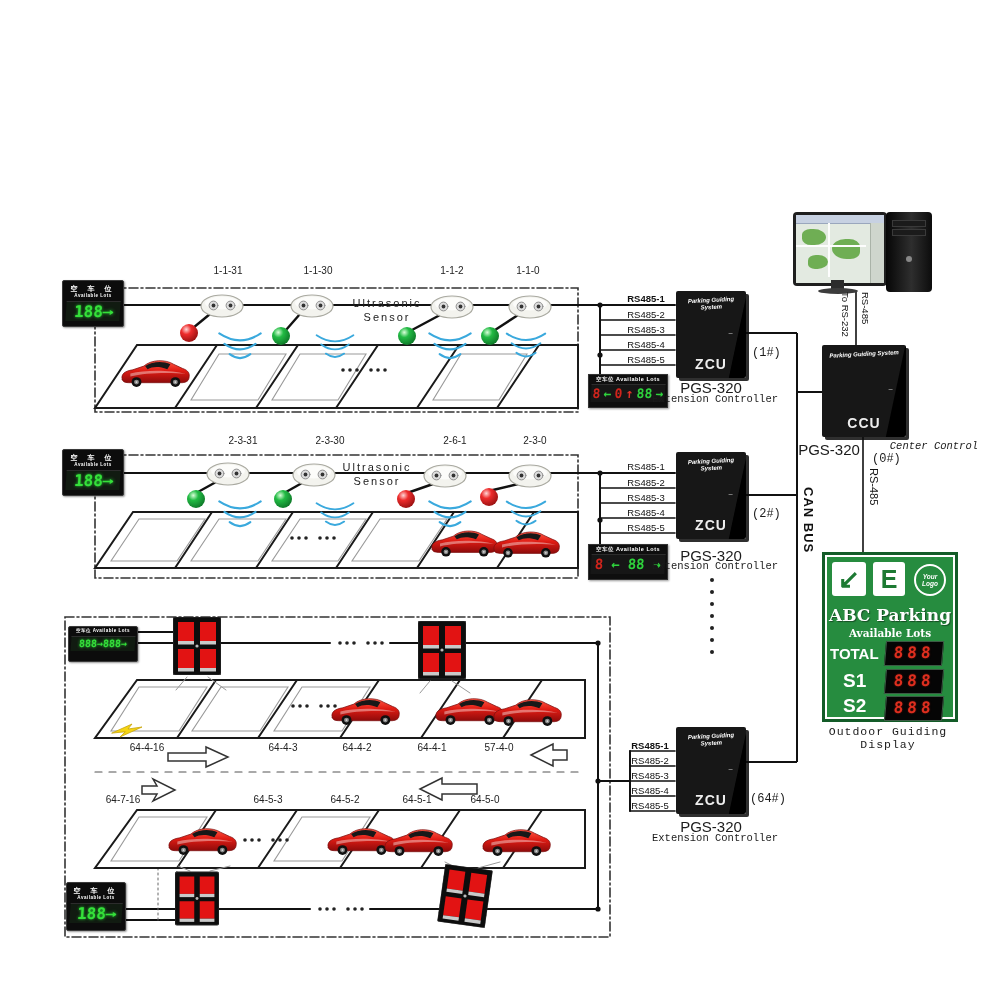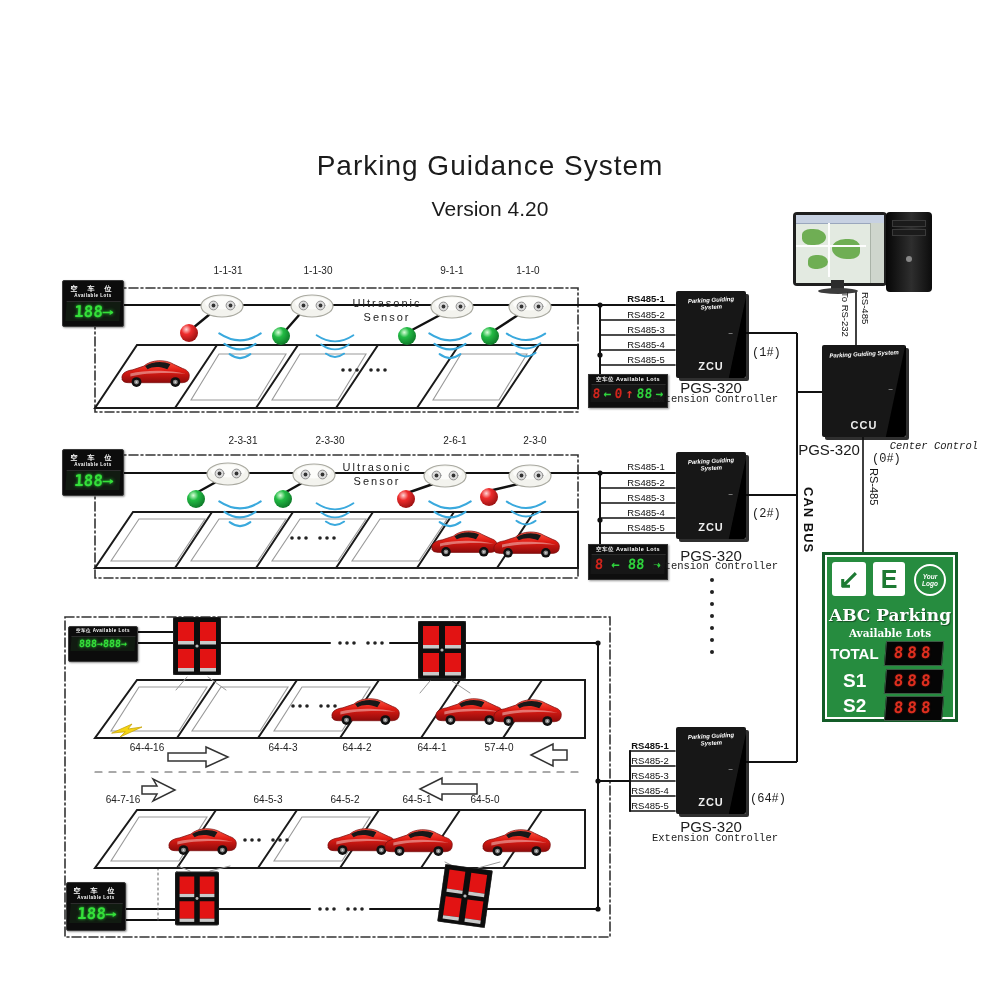--- a/index.html
+++ b/index.html
@@ -28,21 +28,21 @@
   .lane .hdr{color:#fff;font-weight:bold;font-size:5.5px;line-height:9px;letter-spacing:.5px;white-space:nowrap;}
   .lane .row{display:flex;justify-content:space-around;align-items:center;background:#161616;
              margin:0 2px;border-top:1px solid #2c2c2c;font-family:"DejaVu Sans Mono",monospace;
              font-weight:bold;font-size:13px;line-height:17px;transform:skewX(-4deg);}
   
   .ctrl{background:linear-gradient(102deg,#171717 80%,#000 81%);border-radius:2px;color:#fff;
         box-shadow:3px 3px 0 rgba(10,10,10,.85);}
   .ctrl .brand{font-style:italic;font-weight:bold;font-size:6px;line-height:7px;text-align:center;
                padding:6px 3px 0;transform:rotate(-3deg);}
   .ctrl .unit{position:absolute;bottom:6px;left:0;width:100%;text-align:center;font-weight:bold;
-              font-size:11px;letter-spacing:1px;color:#eee;}
+              font-size:14px;letter-spacing:1px;color:#eee;}
   .ctrl .mark{position:absolute;right:13px;top:44%;color:#ccc;font-size:8px;}
   .model{font-size:15px;text-align:center;color:#1b1b1b;}
   .cap{font-family:"Liberation Mono",monospace;font-size:10.5px;text-align:center;color:#1b1b1b;white-space:nowrap;}
   .cid{font-family:"Liberation Mono",monospace;font-size:12px;color:#1b1b1b;}
   .rs{font-size:9.5px;text-align:center;color:#101010;}
   .rs.b{font-weight:bold;}
   .slabel{font-size:10px;text-align:center;color:#222;}
   .ultra{font-size:11px;letter-spacing:2px;text-align:center;color:#222;}
   .vert{writing-mode:vertical-rl;text-orientation:mixed;}
   .buslbl{font-weight:bold;font-size:13px;letter-spacing:1px;color:#111;}
@@ -341,22 +341,20 @@
     <line x1="746" y1="333" x2="797" y2="333" stroke="#111" stroke-width="2"></line>
     <line x1="746" y1="495" x2="797" y2="495" stroke="#111" stroke-width="2"></line>
     <line x1="746" y1="762" x2="797" y2="762" stroke="#111" stroke-width="2"></line>
     <line x1="797" y1="333" x2="797" y2="762" stroke="#111" stroke-width="2"></line>
     <line x1="797" y1="392" x2="822" y2="392" stroke="#111" stroke-width="2"></line>
     <line x1="856" y1="292" x2="856" y2="345" stroke="#111" stroke-width="1.6"></line>
     <line x1="863" y1="437" x2="863" y2="552" stroke="#111" stroke-width="1.6"></line>
   </g>
 </svg>
 
-<div class="abs ov title" style="left:245px;top:150px;width:490px;">Parking Guidance System</div>
-<div class="abs ov subtitle" style="left:245px;top:197px;width:490px;">Version 4.20</div>
 
 <div class="abs ov monitor" style="left:793px;top:212px;width:88px;height:68px;">
   <div class="screen">
     <div class="scr-bar"></div>
     <div class="scr-side"></div>
     <div class="blob" style="left:6px;top:14px;width:24px;height:16px;"></div>
     <div class="blob" style="left:36px;top:24px;width:28px;height:20px;border-radius:55% 45% 40% 60%;"></div>
     <div class="blob" style="left:12px;top:40px;width:20px;height:14px;border-radius:45% 55% 60% 40%;"></div>
     <div class="road" style="left:0;top:30px;width:70px;height:2px;"></div>
     <div class="road" style="left:32px;top:8px;width:2px;height:54px;"></div>
@@ -387,21 +385,21 @@
 <div class="abs ov lotdisp" style="left:62px;top:280px;width:60px;height:45px;">
   <div class="cn">空 车 位</div>
   <div class="en">Available Lots</div>
   <div class="led">
         <span>188</span>
         <span class="arr">→</span>
       </div>
 </div>
 <div class="abs ov slabel" style="left:204px;top:265px;width:48px;">1-1-31</div>
 <div class="abs ov slabel" style="left:294px;top:265px;width:48px;">1-1-30</div>
-<div class="abs ov slabel" style="left:428px;top:265px;width:48px;">9-1-1</div>
+<div class="abs ov slabel" style="left:428px;top:265px;width:48px;">1-1-2</div>
 <div class="abs ov slabel" style="left:504px;top:265px;width:48px;">1-1-0</div>
 <div class="abs ov ultra" style="left:349px;top:297px;width:76px;">Ultrasonic</div>
 <div class="abs ov ultra" style="left:349px;top:311px;width:76px;">Sensor</div>
 <div class="abs ov rs b" style="left:618px;top:293px;width:56px;">RS485-1</div>
 <div class="abs ov rs" style="left:618px;top:309px;width:56px;">RS485-2</div>
 <div class="abs ov rs" style="left:618px;top:324px;width:56px;">RS485-3</div>
 <div class="abs ov rs" style="left:618px;top:339px;width:56px;">RS485-4</div>
 <div class="abs ov rs" style="left:618px;top:354px;width:56px;">RS485-5</div>
 <div class="abs ov lane" style="left:588px;top:374px;width:78px;height:32px;">
   <div class="hdr"><span>空车位</span> <span>Available Lots</span></div>
@@ -466,20 +464,21 @@
   <div class="logo-circle" style="left:89px;top:9px;width:28px;height:28px;">Your Logo</div>
   <div class="sign-name" style="top:50px;">ABC Parking</div>
   <div class="sign-sub" style="top:72px;">Available Lots</div>
   <div class="sign-row-label" style="left:5px;top:90px;font-size:15px;">TOTAL</div>
   <div class="seg" style="left:60px;top:86px;width:56px;height:23px;">888</div>
   <div class="sign-row-label" style="left:18px;top:115px;font-size:19px;">S1</div>
   <div class="seg" style="left:60px;top:114px;width:56px;height:23px;">888</div>
   <div class="sign-row-label" style="left:18px;top:140px;font-size:19px;">S2</div>
   <div class="seg" style="left:60px;top:141px;width:56px;height:23px;">888</div>
 </div>
+<div class="abs ov outcap" style="left:808px;top:725px;width:160px;">Outdoor Guiding Display</div>
 
 <div class="abs ov lotdisp wide" style="left:68px;top:626px;width:68px;height:34px;">
   <div class="hdr"><span>空车位</span> <span>Available Lots</span></div>
   <div class="led">888→888→</div>
 </div>
 <div class="abs ov slabel" style="left:119px;top:742px;width:56px;">64-4-16</div>
 <div class="abs ov slabel" style="left:255px;top:742px;width:56px;">64-4-3</div>
 <div class="abs ov slabel" style="left:329px;top:742px;width:56px;">64-4-2</div>
 <div class="abs ov slabel" style="left:404px;top:742px;width:56px;">64-4-1</div>
 <div class="abs ov slabel" style="left:471px;top:742px;width:56px;">57-4-0</div>

